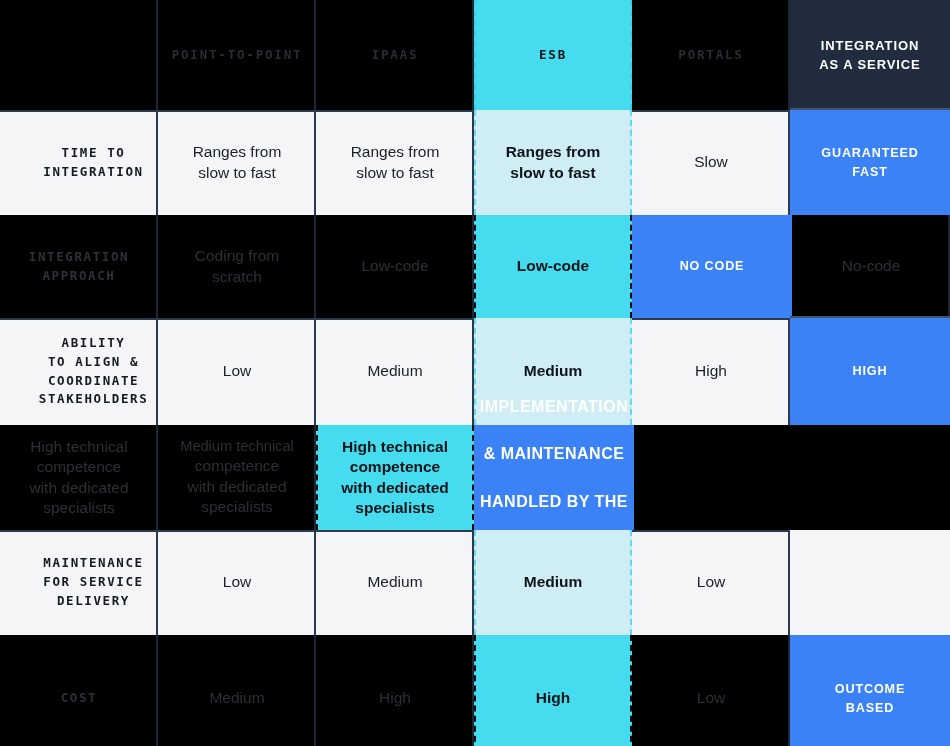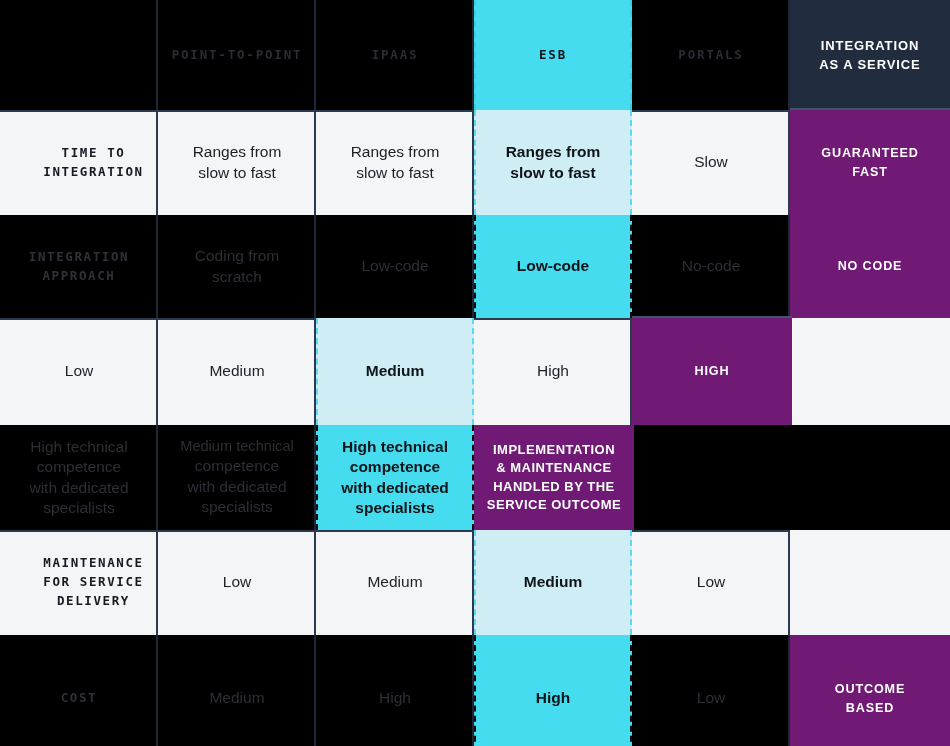--- a/index.html
+++ b/index.html
@@ -128,42 +128,43 @@
 
   .value.esb-text {
     font-weight: 700;
     font-size: 15.5px;
     color: #0f1419 !important;
     line-height: 1.3;
   }
 
   
   .cell.navy {
-    background: #701a75;
+    background: #3b82f6;
   }
   #header-row .cell.navy { background: #212d3e; }
   .row.light .cell.navy::before {
     content: "";
     position: absolute;
     left: 0; top: -2px;
     width: 100%; height: 2px;
     background: #40546e;
   }
   .navytext {
     font-family: "Liberation Sans", sans-serif;
     font-weight: 700;
     font-size: 12.6px;
     letter-spacing: 0.85px;
     line-height: 1.45;
     color: #ffffff;
   }
   .navytext.sm {
-    font-size: 13px;
+    font-size: 16px;
     letter-spacing: 0.5px;
     line-height: 1.42;
+    margin-top: 25px;
   }
 
   
   .corner-cell { width: 158px; }
 </style>
 </head>
 <body>
 
 <div id="matrix">
 
@@ -245,29 +246,37 @@
         <span class="value" style="display:block">Coding from</span>
         <span class="value" style="display:block">scratch</span>
       </span>
     </div>
     <div class="cell plain">
       <span class="value">Low-code</span>
     </div>
     <div class="cell esb">
       <span class="value esb-text">Low-code</span>
     </div>
+    <div class="cell navy">
+      <span class="navytext">NO CODE</span>
+    </div>
     <div class="cell plain">
       <span class="value">No-code</span>
     </div>
-    <div class="cell navy">
-      <span class="navytext">NO CODE</span>
-    </div>
   </div>
 
   <div class="row light" style="top:318px;height:107px;">
+    <div class="cell label">
+      <span>
+        <span class="rowlabel" style="display:block">ABILITY</span>
+        <span class="rowlabel" style="display:block">TO ALIGN &amp;</span>
+        <span class="rowlabel" style="display:block">COORDINATE</span>
+        <span class="rowlabel" style="display:block">STAKEHOLDERS</span>
+      </span>
+    </div>
     <div class="cell plain">
       <span class="value">Low</span>
     </div>
     <div class="cell plain">
       <span class="value">Medium</span>
     </div>
     <div class="cell esb">
       <span class="value esb-text">Medium</span>
     </div>
     <div class="cell plain">

